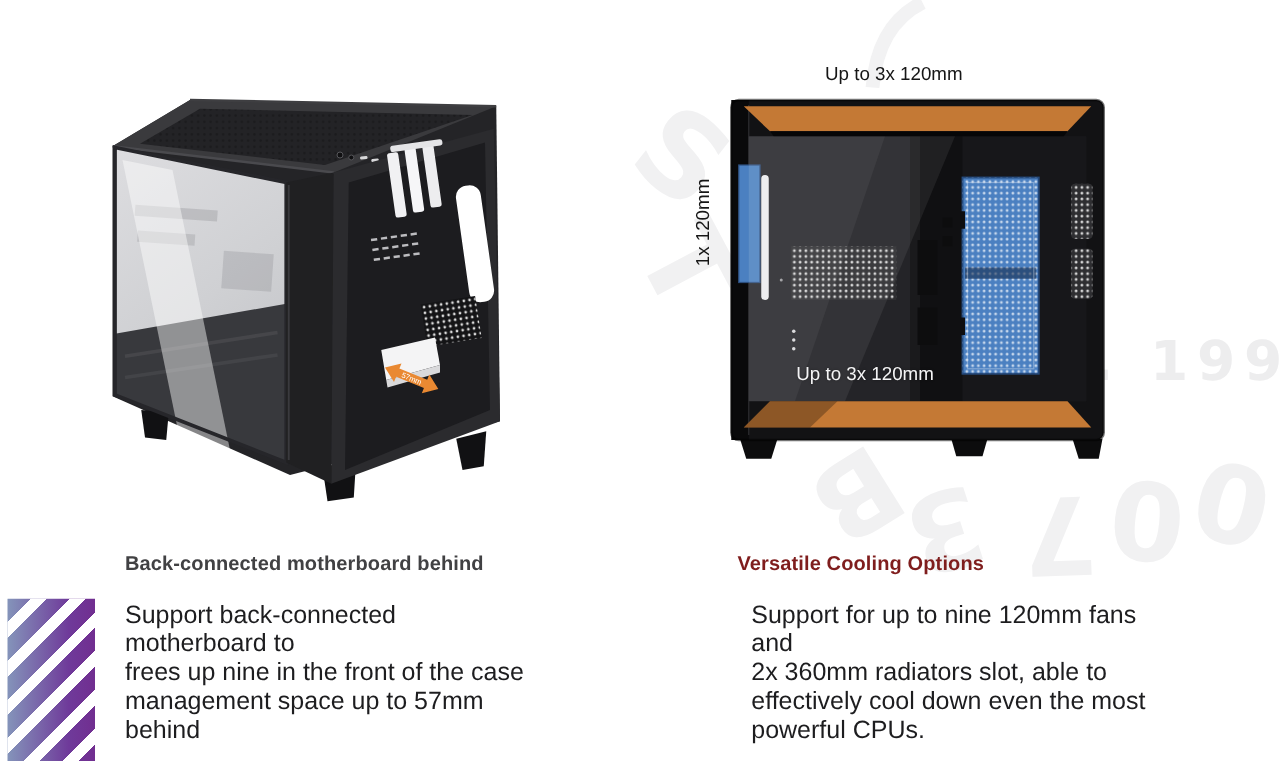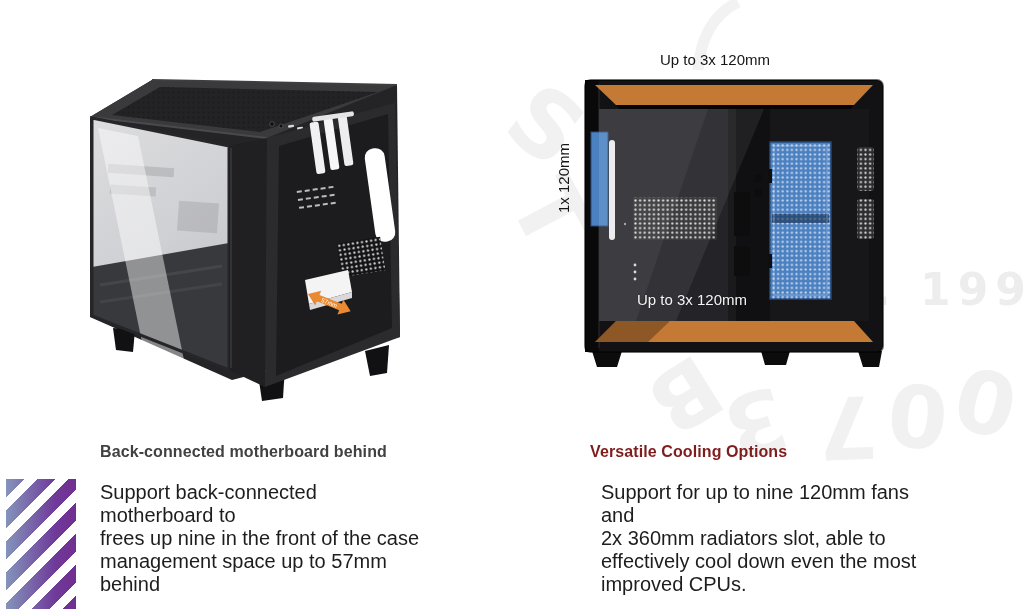--- a/index.html
+++ b/index.html
@@ -243,16 +243,16 @@
     <div>Support back-connected motherboard to</div>
     <div>frees up nine in the front of the case</div>
     <div>management space up to 57mm behind</div>
   </div>
 
   <div id="right-heading" class="feature-heading">Versatile Cooling Options</div>
   <div id="right-body" class="feature-body">
     <div>Support for up to nine 120mm fans and</div>
     <div>2x 360mm radiators slot, able to</div>
     <div>effectively cool down even the most</div>
-    <div>improved CPUs.</div>
+    <div>powerful CPUs.</div>
   </div>
 
 </div>
 
 </body></html>

